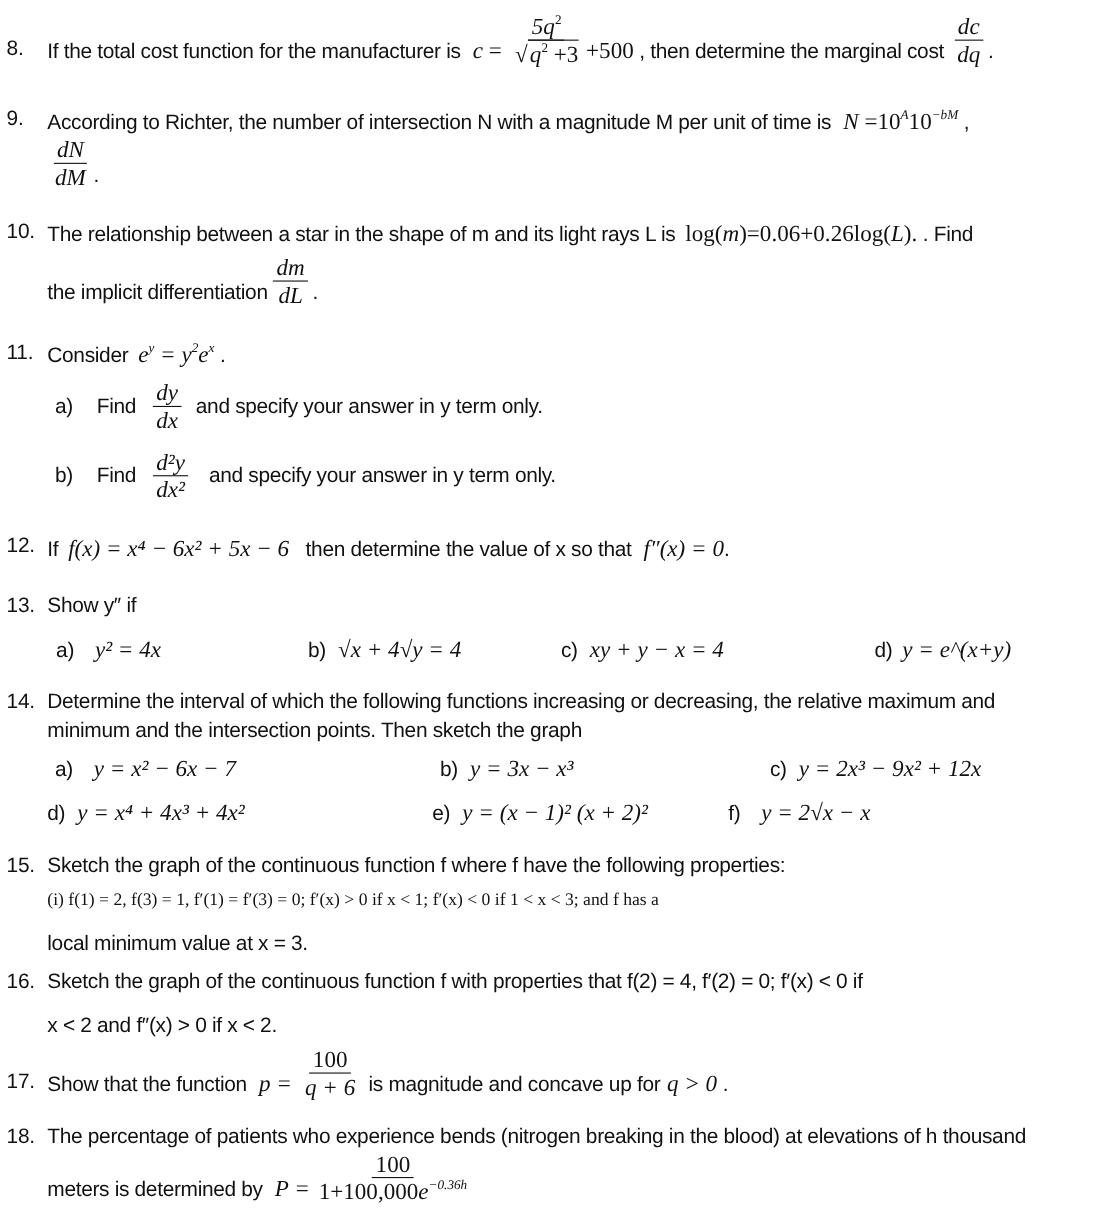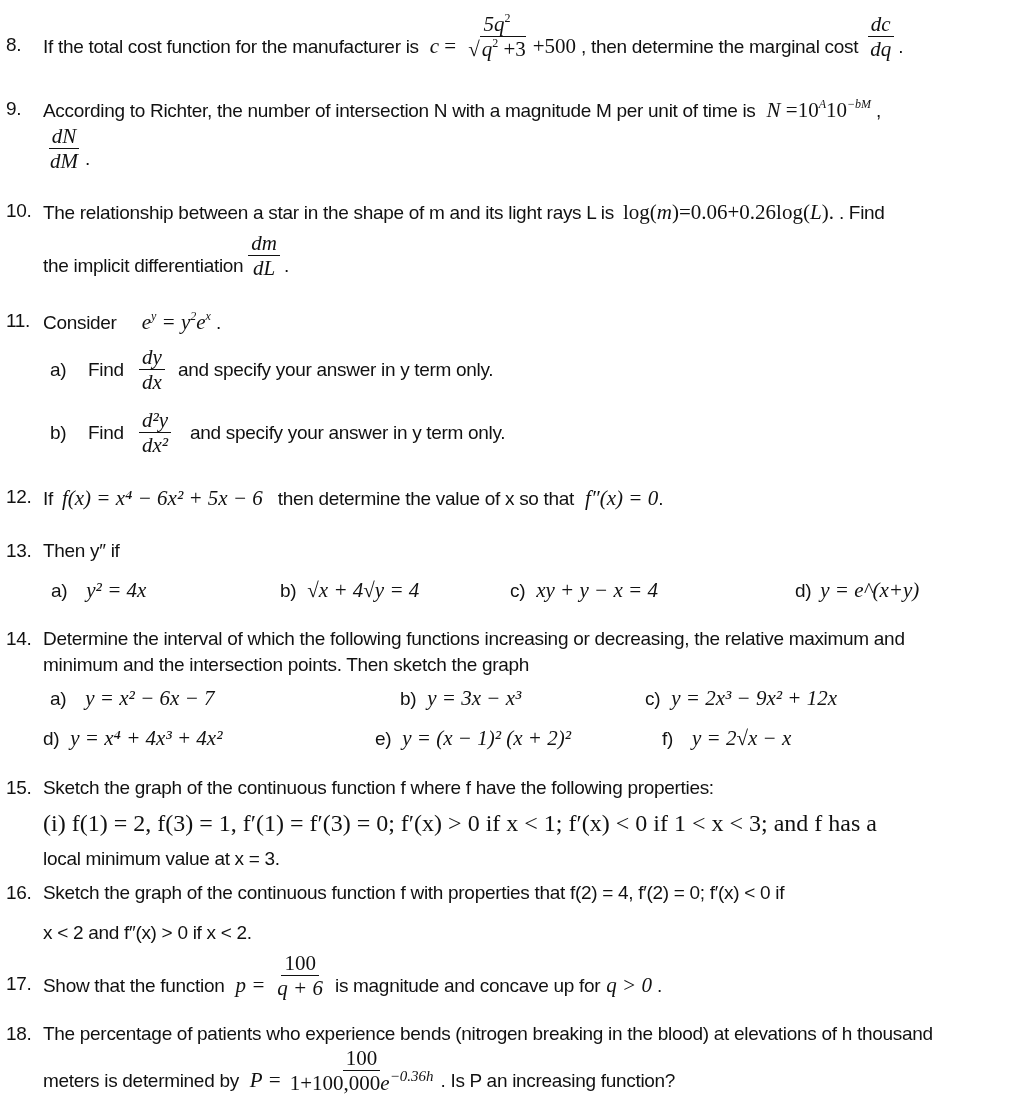--- a/index.html
+++ b/index.html
@@ -69,21 +69,21 @@
       <span class="n i">dm</span>
         <span class="d i">dL</span>
     </span><span>.</span>
   </span>
 </div>
 
 <div class="q" style="top:310px;">
   <span class="num">11.</span>
   <span class="txt">
     <span>Consider</span>
-    <span class="m i" style="margin-left:20px">e<sup>y</sup> = y<sup>2</sup>e<sup>x</sup></span>
+    <span class="m i" style="margin-left:4px">e<sup>y</sup> = y<sup>2</sup>e<sup>x</sup></span>
     <span>.</span>
   </span>
 </div>
 <div class="q" style="top:345px">
   <span class="sub" style="left:50px;top:14px">a)</span>
   <span class="sub" style="left:88px;top:14px">Find</span>
   <span class="sub" style="left:135px;top:0">
     <span class="frac">
         <span class="n i">dy</span>
         <span class="d i">dx</span>
@@ -108,53 +108,53 @@
   <span class="txt">
     <span>If</span>
     <span class="m i" style="margin:0 10px 0 4px">f(x) = x⁴ − 6x² + 5x − 6</span>
     <span>then determine the value of  x so that</span>
     <span class="m i" style="margin-left:6px">f″(x) = 0</span><span>.</span>
   </span>
 </div>
 
 <div class="q" style="top:540px;">
   <span class="num">13.</span>
-  <span class="txt">Then  y″  if</span>
+  <span class="txt">Show  y″  if</span>
 </div>
 <div class="q" style="top:578px">
   <span class="sub" style="left:51px"><span>a)</span> <span class="m i" style="margin-left:14px">y² = 4x</span></span>
   <span class="sub" style="left:280px"><span>b)</span> <span class="m i" style="margin-left:6px">√x + 4√y = 4</span></span>
   <span class="sub" style="left:510px"><span>c)</span> <span class="m i" style="margin-left:6px">xy + y − x = 4</span></span>
   <span class="sub" style="left:795px"><span>d)</span> <span class="m i" style="margin-left:4px">y = e^(x+y)</span></span>
 </div>
 
 <div class="q" style="top:628px;">
   <span class="num">14.</span>
   <span class="txt">Determine the interval  of which the following functions increasing  or decreasing, the relative maximum and</span>
 </div>
 <div class="q" style="top:654px">
   <span class="txt">minimum  and the intersection points. Then sketch the graph</span>
 </div>
 <div class="q" style="top:686px">
   <span class="sub" style="left:50px"><span>a)</span> <span class="m i" style="margin-left:14px">y = x² − 6x − 7</span></span>
   <span class="sub" style="left:400px"><span>b)</span> <span class="m i" style="margin-left:6px">y = 3x − x³</span></span>
-  <span class="sub" style="left:645px"><span>c)</span> <span class="m i" style="margin-left:6px">y = 2x³ − 9x² + 12x</span></span>
+  <span class="sub" style="left:700px"><span>c)</span> <span class="m i" style="margin-left:6px">y = 2x³ − 9x² + 12x</span></span>
 </div>
 <div class="q" style="top:726px">
   <span class="sub" style="left:43px"><span>d)</span> <span class="m i" style="margin-left:6px">y = x⁴ + 4x³ + 4x²</span></span>
-  <span class="sub" style="left:375px"><span>e)</span> <span class="m i" style="margin-left:6px">y = (x − 1)² (x + 2)²</span></span>
+  <span class="sub" style="left:393px"><span>e)</span> <span class="m i" style="margin-left:6px">y = (x − 1)² (x + 2)²</span></span>
   <span class="sub" style="left:662px"><span>f)</span> <span class="m i" style="margin-left:14px">y = 2√x − x</span></span>
 </div>
 
 <div class="q" style="top:777px;">
   <span class="num">15.</span>
   <span class="txt">Sketch the graph of the continuous function  f  where  f  have the following properties:</span>
 </div>
 <div class="q" style="top:810px">
-  <span class="txt m" style="font-size:24px">(i) f(1) = 2, f(3) = 1, f′(1) = f′(3) = 0;  f′(x) &gt; 0 if x &lt; 1;  f′(x) &lt; 0 if 1 &lt; x &lt; 3; and f has a</span>
+  <span class="txt m" style="font-size:16px">(i) f(1) = 2, f(3) = 1, f′(1) = f′(3) = 0;  f′(x) &gt; 0 if x &lt; 1;  f′(x) &lt; 0 if 1 &lt; x &lt; 3; and f has a</span>
 </div>
 <div class="q" style="top:848px">
   <span class="txt">local minimum value at  x = 3.</span>
 </div>
 
 <div class="q" style="top:882px;">
   <span class="num">16.</span>
   <span class="txt">Sketch the graph of the continuous function   f   with  properties that  f(2) = 4, f′(2) = 0;  f′(x) &lt; 0  if</span>
 </div>
 <div class="q" style="top:922px">
@@ -179,16 +179,16 @@
 <div class="q" style="top:1023px;">
   <span class="num">18.</span>
   <span class="txt">The percentage of patients who experience bends (nitrogen breaking in the blood) at elevations of h thousand</span>
 </div>
 <div class="q" style="top:1050px">
   <span class="txt" style="top:18px">
     <span>meters is determined by</span>
     <span class="m i" style="margin-left:6px">P =</span>
     <span class="frac" style="margin-top:-22px;margin-left:0">
       <span class="n">100</span>
-      <span class="d">1+100,000<span class="i">e</span><sup class="i" style="font-size:15px">−0.36h</sup></span>
-    </span><span>. Is P an increasing  function?</span>
+      <span class="d">1+100,000<span class="i">e</span><sup class="i" style="font-size:12px">−0.36h</sup></span>
+    </span>
   </span>
 </div>
 
 </body></html>

